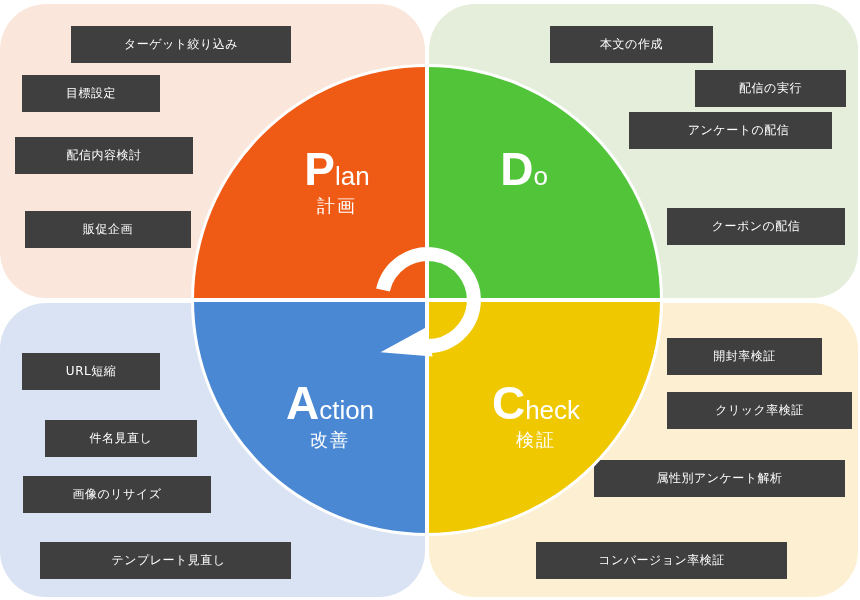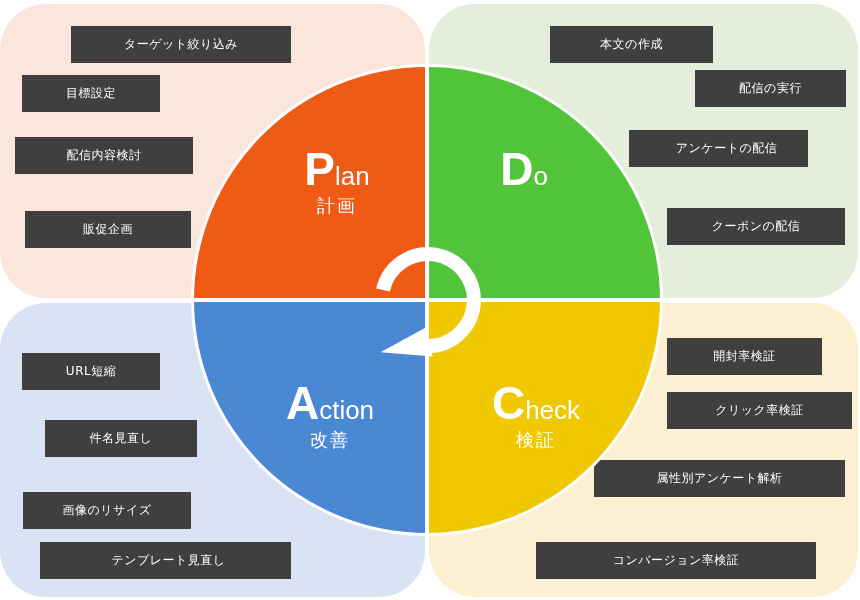--- a/index.html
+++ b/index.html
@@ -29,32 +29,32 @@
 <div class="panel bl" style="background:#dae3f3;"></div>
 <div class="panel br" style="background:#fdefd2;"></div>
 
 <div class="tag" style="left:71px; top:26px; width:220px;">ターゲット絞り込み</div>
 <div class="tag" style="left:22px; top:75px; width:138px;">目標設定</div>
 <div class="tag" style="left:15px; top:137px; width:178px;">配信内容検討</div>
 <div class="tag" style="left:25px; top:211px; width:166px;">販促企画</div>
 
 <div class="tag" style="left:527px; top:26px; width:163px;margin-left:23px;">本文の作成</div>
 <div class="tag" style="left:695px; top:70px; width:151px;">配信の実行</div>
-<div class="tag" style="left:629px; top:130px; width:179px;padding-left:16px;">アンケートの配信</div>
+<div class="tag" style="left:629px; top:112px; width:203px;padding-left:16px;">アンケートの配信</div>
 <div class="tag" style="left:667px; top:208px; width:178px;">クーポンの配信</div>
 
 <div class="tag" style="left:22px; top:353px; width:138px;">URL短縮</div>
 <div class="tag" style="left:45px; top:420px; width:152px;">件名見直し</div>
-<div class="tag" style="left:23px; top:476px; width:168px;margin-top:16px;">画像のリサイズ</div>
+<div class="tag" style="left:23px; top:476px; width:188px;">画像のリサイズ</div>
 <div class="tag" style="left:40px; top:542px; width:251px;padding-left:6px;">テンプレート見直し</div>
 
 <div class="tag" style="left:667px; top:338px; width:155px;">開封率検証</div>
 <div class="tag" style="left:667px; top:392px; width:185px;">クリック率検証</div>
 <div class="tag" style="left:594px; top:460px; width:251px;">属性別アンケート解析</div>
-<div class="tag" style="left:536px; top:542px; width:280px;">コンバージョン率検証</div>
+<div class="tag" style="left:536px; top:542px; width:251px;">コンバージョン率検証</div>
 
 <svg class="circle-wrap" width="860" height="600" viewBox="0 0 860 600">
   <circle cx="427" cy="300" r="236" fill="#ffffff"></circle>
   <path d="M427 300 L427 67 A233 233 0 0 0 194 300 Z" fill="#ef5a14"></path>
   <path d="M427 300 L660 300 A233 233 0 0 0 427 67 Z" fill="#52c43a"></path>
   <path d="M427 300 L427 533 A233 233 0 0 0 660 300 Z" fill="#f0c800"></path>
   <path d="M427 300 L194 300 A233 233 0 0 0 427 533 Z" fill="#4a88d3"></path>
 
   <rect x="425" y="62" width="4" height="476" fill="#ffffff"></rect>
   <rect x="188" y="298" width="478" height="4" fill="#ffffff"></rect>

